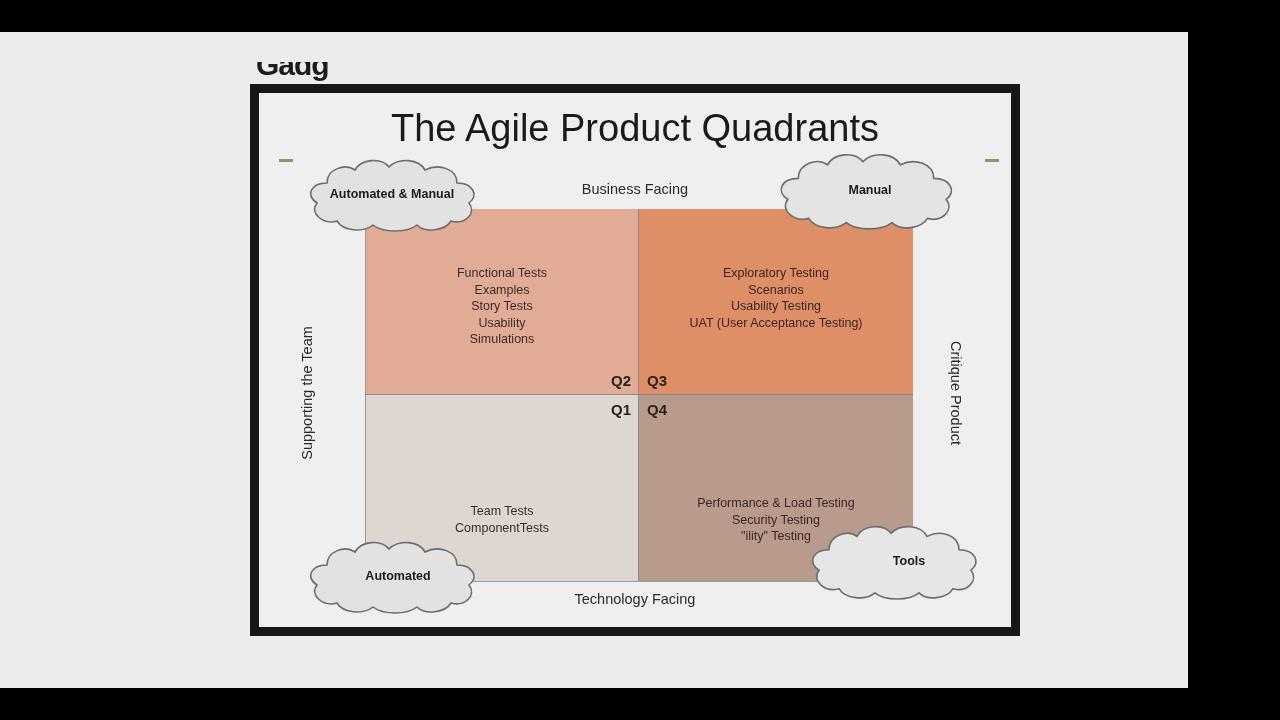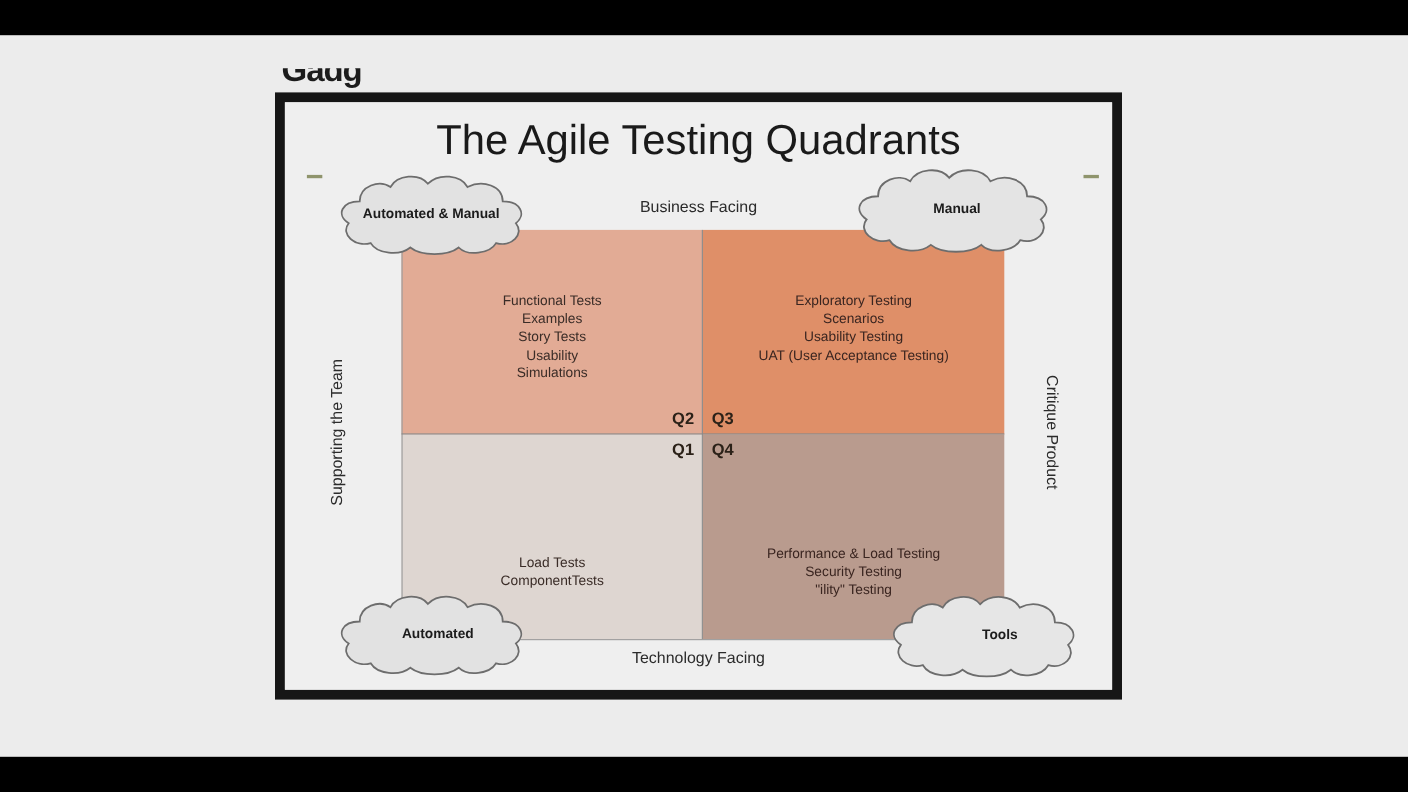--- a/index.html
+++ b/index.html
@@ -10,21 +10,21 @@
   body {
     width: 1280px;
     height: 720px;
     overflow: hidden;
     font-family: "Liberation Sans", sans-serif;
   }
 
   
   #stage {
     position: relative;
-    width: 1280px;
+    width: 1188px;
     height: 720px;
     background: #ececec;
   }
 
   
   .bar {
     position: absolute;
     left: 0;
     width: 1280px;
     background: #000000;
@@ -186,21 +186,21 @@
     justify-content: center;
     font-size: 12.5px;
     font-weight: 700;
     color: #1c1c1c;
     pointer-events: none;
     white-space: nowrap;
   }
   #cloud-tl { left: 38px;  top: 62px; }
   #cloud-tr { left: 508px; top: 56px; width: 198px; height: 82px; }
   #cloud-bl { left: 38px;  top: 444px; }
-  #cloud-br { left: 540px; top: 444px; width: 190px; height: 80px; text-align: right; }
+  #cloud-br { left: 540px; top: 428px; width: 190px; height: 80px; text-align: right; }
   #cloud-tl .cloud-text { justify-content: center; }
   #cloud-tr .cloud-text { justify-content: center; padding-left: 8px; box-sizing: border-box;}
   #cloud-bl .cloud-text { justify-content: center; padding-left: 12px; box-sizing: border-box; }
   #cloud-br .cloud-text { justify-content: center; padding-left: 30px; box-sizing: border-box; }
 
   
   .tick-mark {
     position: absolute;
     width: 14px;
     height: 3px;
@@ -218,21 +218,21 @@
   <div class="bar bar-top"></div>
   <div class="bar bar-bottom"></div>
 
   <div class="clipped-text">
     <span>Gadg</span>
   </div>
 
   <div id="slide-frame">
     <div id="slide">
 
-      <div id="title">The Agile Testing Quadrants</div>
+      <div id="title">The Agile Product Quadrants</div>
 
       <div class="tick-mark" id="tick-left"></div>
       <div class="tick-mark" id="tick-right"></div>
 
       <div id="label-top">Business Facing</div>
       <div id="label-bottom">Technology Facing</div>
       <div id="label-left">Supporting the Team</div>
       <div id="label-right">Critique Product</div>
 
       <div id="grid">
@@ -253,21 +253,21 @@
               <div>Exploratory Testing</div>
               <div>Scenarios</div>
               <div>Usability Testing</div>
               <div>UAT (User Acceptance Testing)</div>
             </div>
           <div class="qlabel">Q3</div>
         </div>
 
         <div class="quad q1" style="background: rgb(222, 214, 209);">
           <div class="quad-lines">
-              <div>Load Tests</div>
+              <div>Team Tests</div>
               <div>ComponentTests</div>
             </div>
           <div class="qlabel">Q1</div>
         </div>
 
         <div class="quad q4" style="background: rgb(185, 155, 142);">
           <div class="quad-lines">
               <div>Performance &amp; Load Testing</div>
               <div>Security Testing</div>
               <div>"ility" Testing</div>

